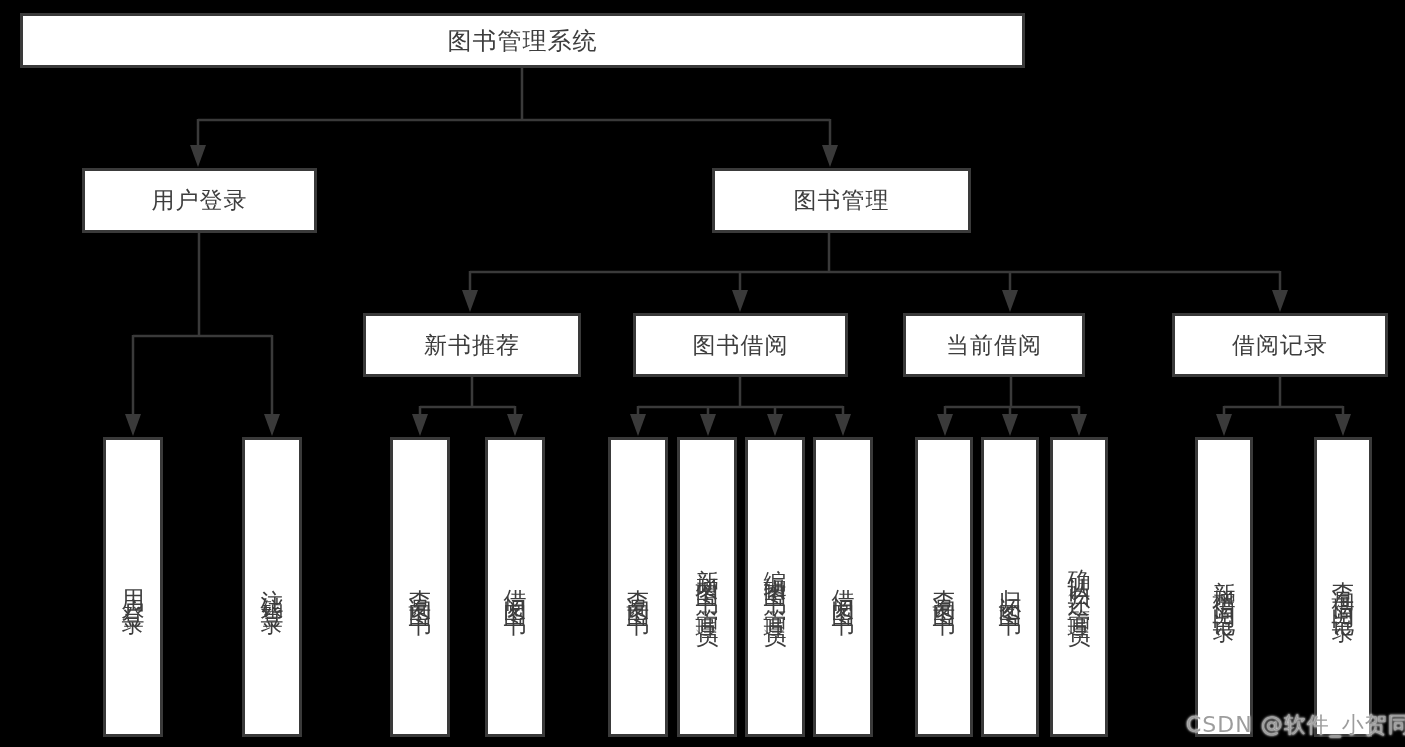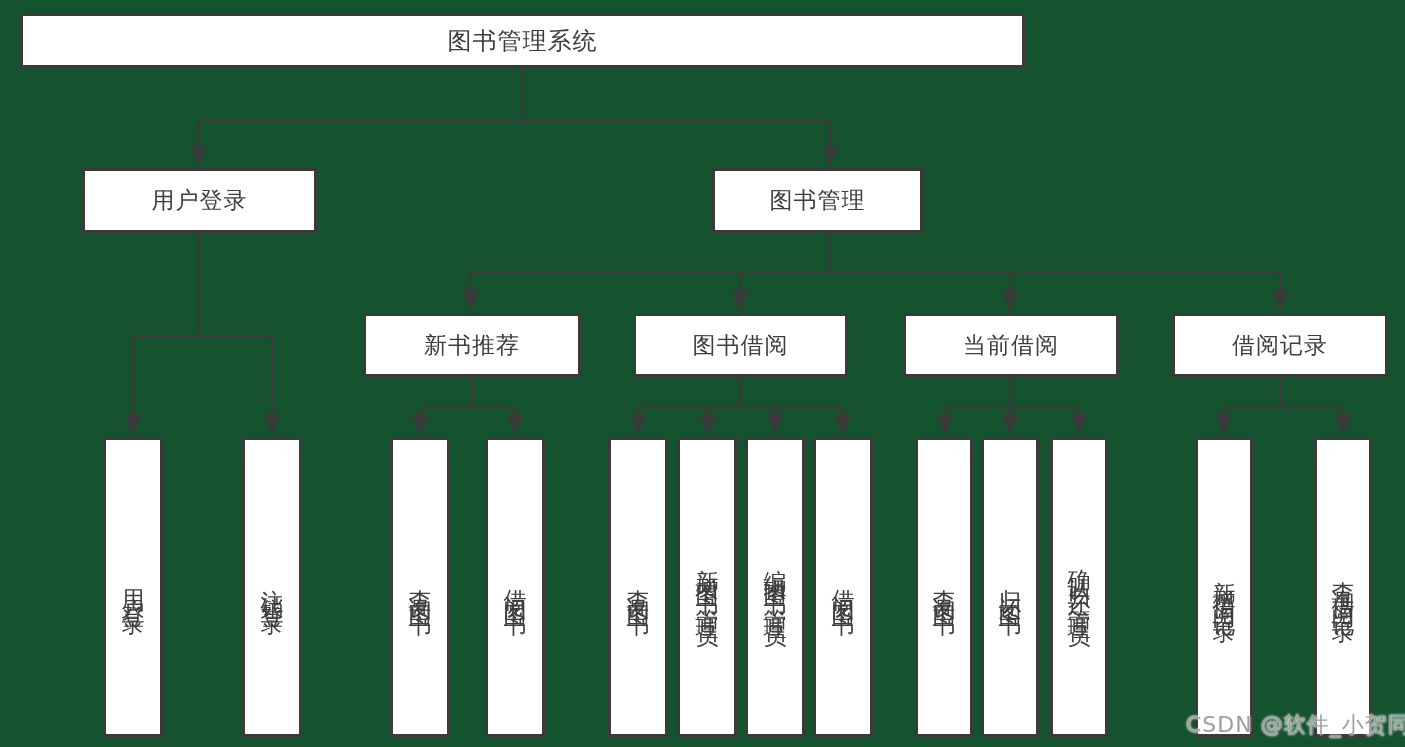--- a/index.html
+++ b/index.html
@@ -1,20 +1,20 @@
 <!DOCTYPE html>
 <html><head>
 <meta charset="utf-8">
 <style>
   html, body { margin: 0; padding: 0; background: #ffffff; }
   .canvas {
     position: relative;
     width: 1405px;
     height: 747px;
-    background: #14532d;
+    background: #000000;
     overflow: hidden;
     font-family: "DejaVu Sans", sans-serif;
   }
   .connectors {
     position: absolute;
     left: 0; top: 0;
     width: 1405px; height: 747px;
   }
   .node {
     position: absolute;
@@ -113,38 +113,38 @@
     </g>
   </svg>
 
   <div class="node root" style="left:20px; top:13px; width:1005px; height:55px;">
     <span>图书管理系统</span>
   </div>
 
   <div class="node" style="left:82px; top:168px; width:235px; height:65px;">
     <span>用户登录</span>
   </div>
-  <div class="node" style="left:712px; top:168px; width:211px; height:65px;">
+  <div class="node" style="left:712px; top:168px; width:259px; height:65px;">
     <span>图书管理</span>
   </div>
 
   <div class="node vcol" style="left:103px; top:437px; width:60px; height:300px;">
     <span>用户登录</span>
   </div>
   <div class="node vcol" style="left:242px; top:437px; width:60px; height:300px;">
     <span>注销登录</span>
   </div>
 
   <div class="node" style="left:633px; top:313px; width:215px; height:64px;">
     <span>图书借阅</span>
   </div>
   <div class="node" style="left:363px; top:313px; width:218px; height:64px;">
     <span>新书推荐</span>
   </div>
-  <div class="node" style="left:903px; top:313px; width:216px; height:64px;">
+  <div class="node" style="left:903px; top:313px; width:182px; height:64px;">
     <span>当前借阅</span>
   </div>
   <div class="node" style="left:1172px; top:313px; width:216px; height:64px;">
     <span>借阅记录</span>
   </div>
 
   <div class="node vcol" style="left:390px; top:437px; width:60px; height:300px;">
     <span>查询图书</span>
   </div>
   <div class="node vcol" style="left:485px; top:437px; width:60px; height:300px;">

